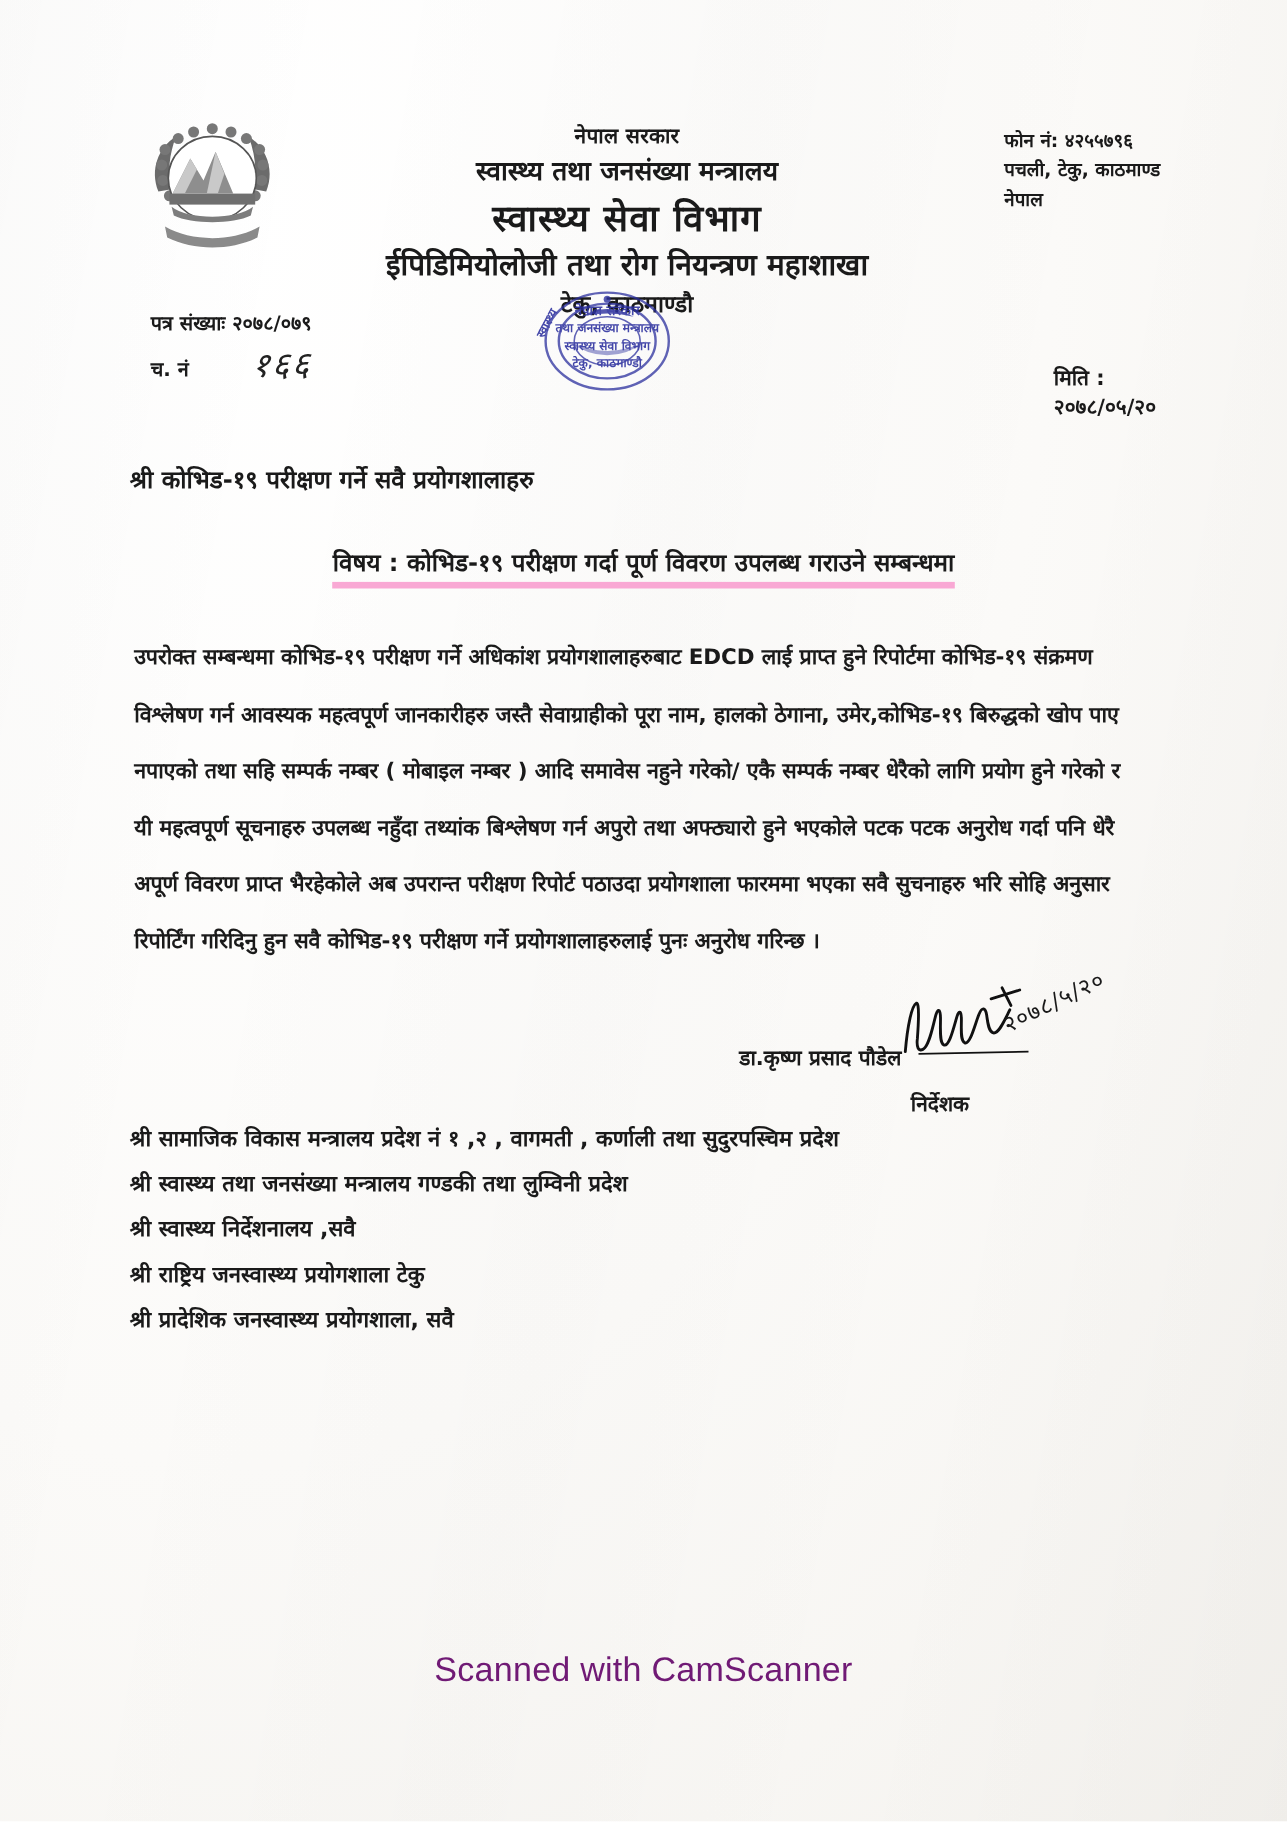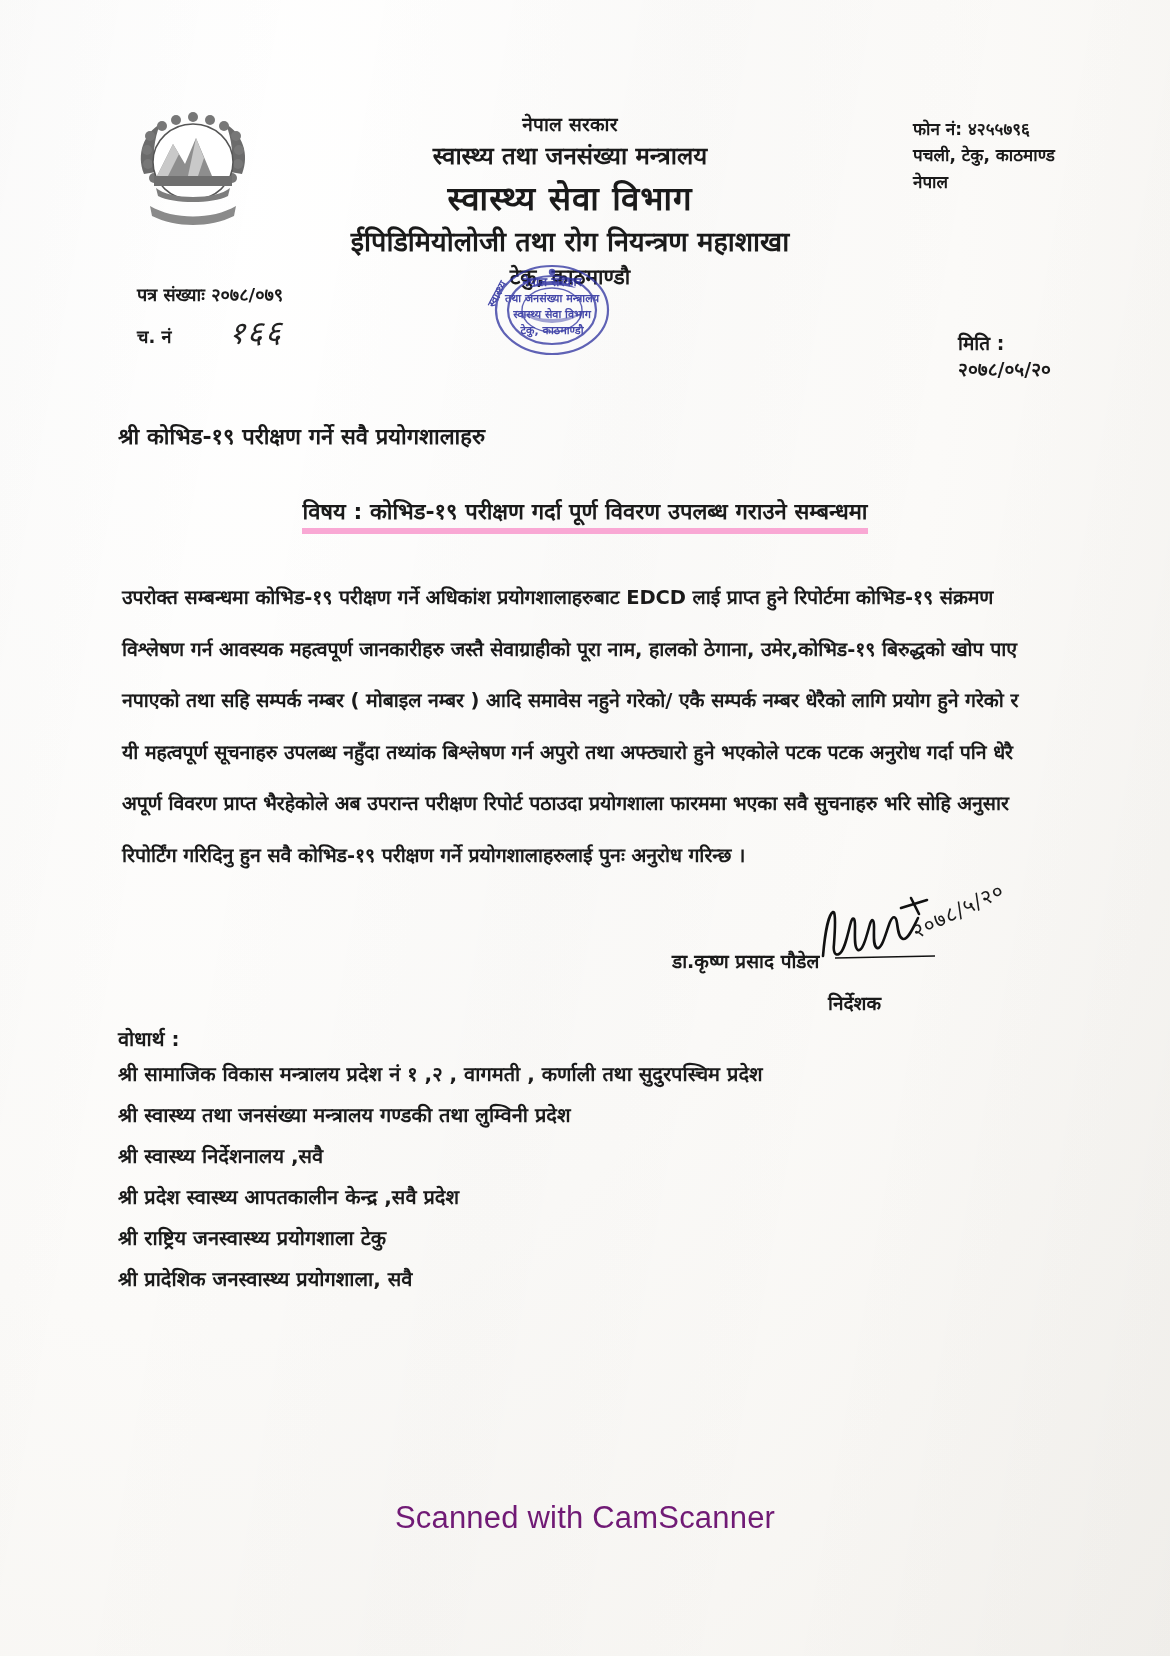--- a/index.html
+++ b/index.html
@@ -351,24 +351,22 @@
         <path d="M86 16 L112 8 M96 6 L104 22" fill="none" stroke="#111" stroke-width="2.6" stroke-linecap="round"></path>
         <path d="M20 66 L120 64" fill="none" stroke="#111" stroke-width="1.6"></path>
       </svg>
     </div>
     <div class="sig-date">२०७८/५/२०</div>
     <div class="sig-name">डा.कृष्ण प्रसाद पौडेल</div>
     <div class="sig-title">निर्देशक</div>
   </div>
 
   <div class="cc-block">
-    <div class="cc-heading">वोधार्थ :</div>
     <div class="cc-item">श्री सामाजिक विकास मन्त्रालय प्रदेश नं १ ,२ , वागमती , कर्णाली तथा सुदुरपस्चिम प्रदेश</div>
     <div class="cc-item">श्री स्वास्थ्य तथा जनसंख्या मन्त्रालय गण्डकी तथा लुम्विनी प्रदेश</div>
     <div class="cc-item">श्री स्वास्थ्य निर्देशनालय ,सवै</div>
-    <div class="cc-item">श्री प्रदेश  स्वास्थ्य आपतकालीन  केन्द्र ,सवै प्रदेश</div>
     <div class="cc-item">श्री राष्ट्रिय जनस्वास्थ्य प्रयोगशाला टेकु</div>
     <div class="cc-item">श्री प्रादेशिक जनस्वास्थ्य प्रयोगशाला, सवै</div>
   </div>
 
   <div class="scan-footer">Scanned with CamScanner</div>
 
 </div>
 
 </body></html>

